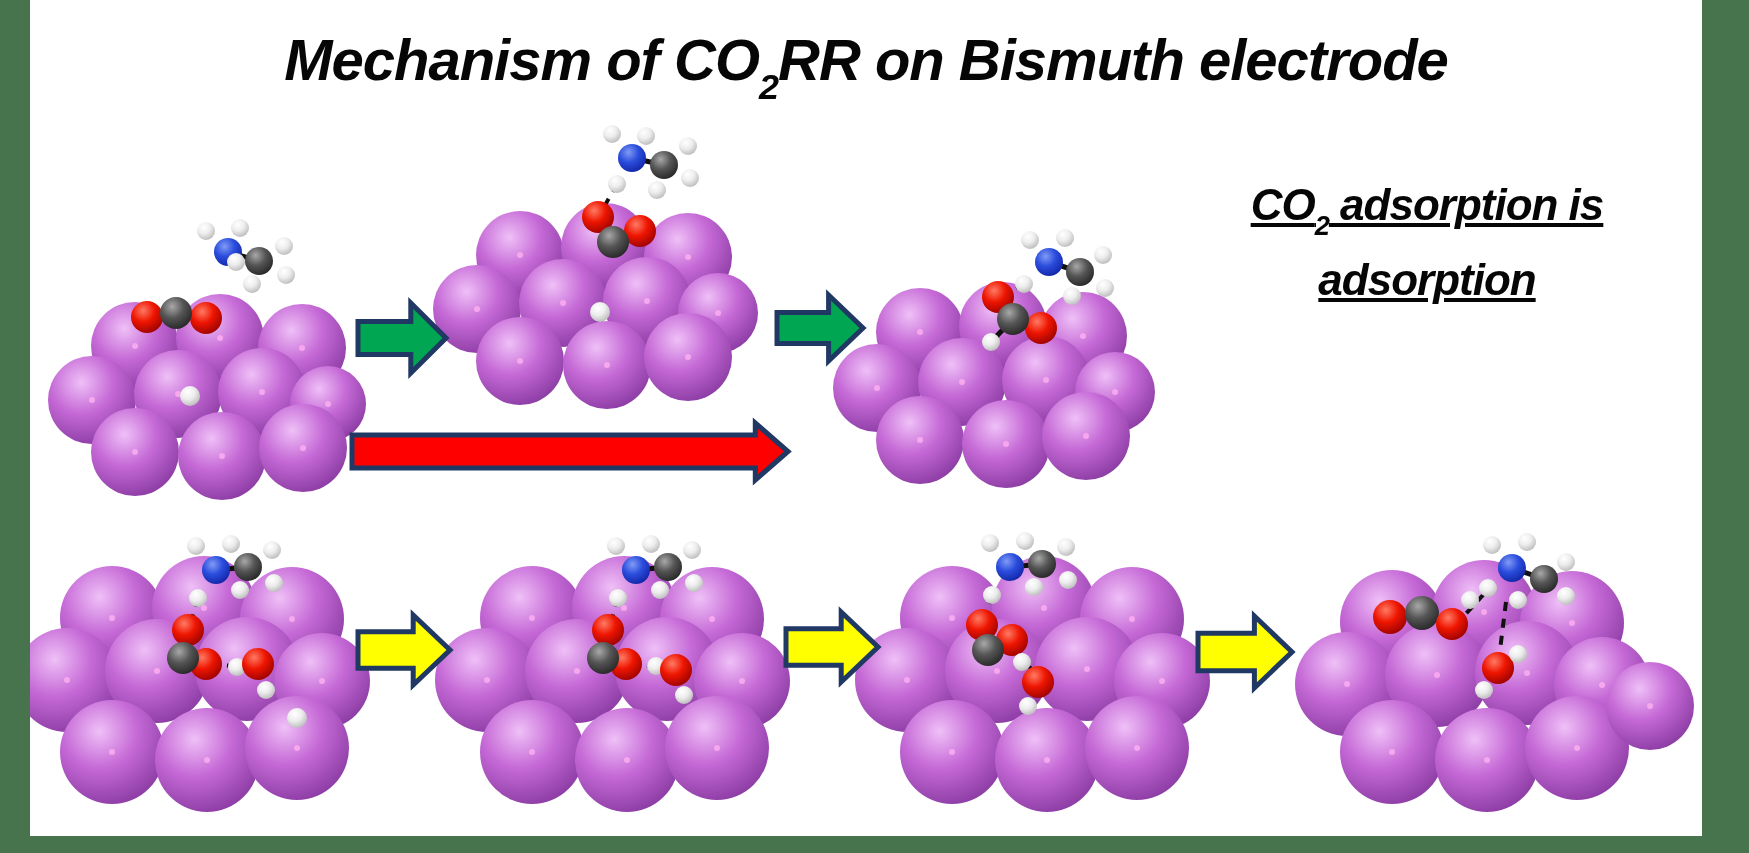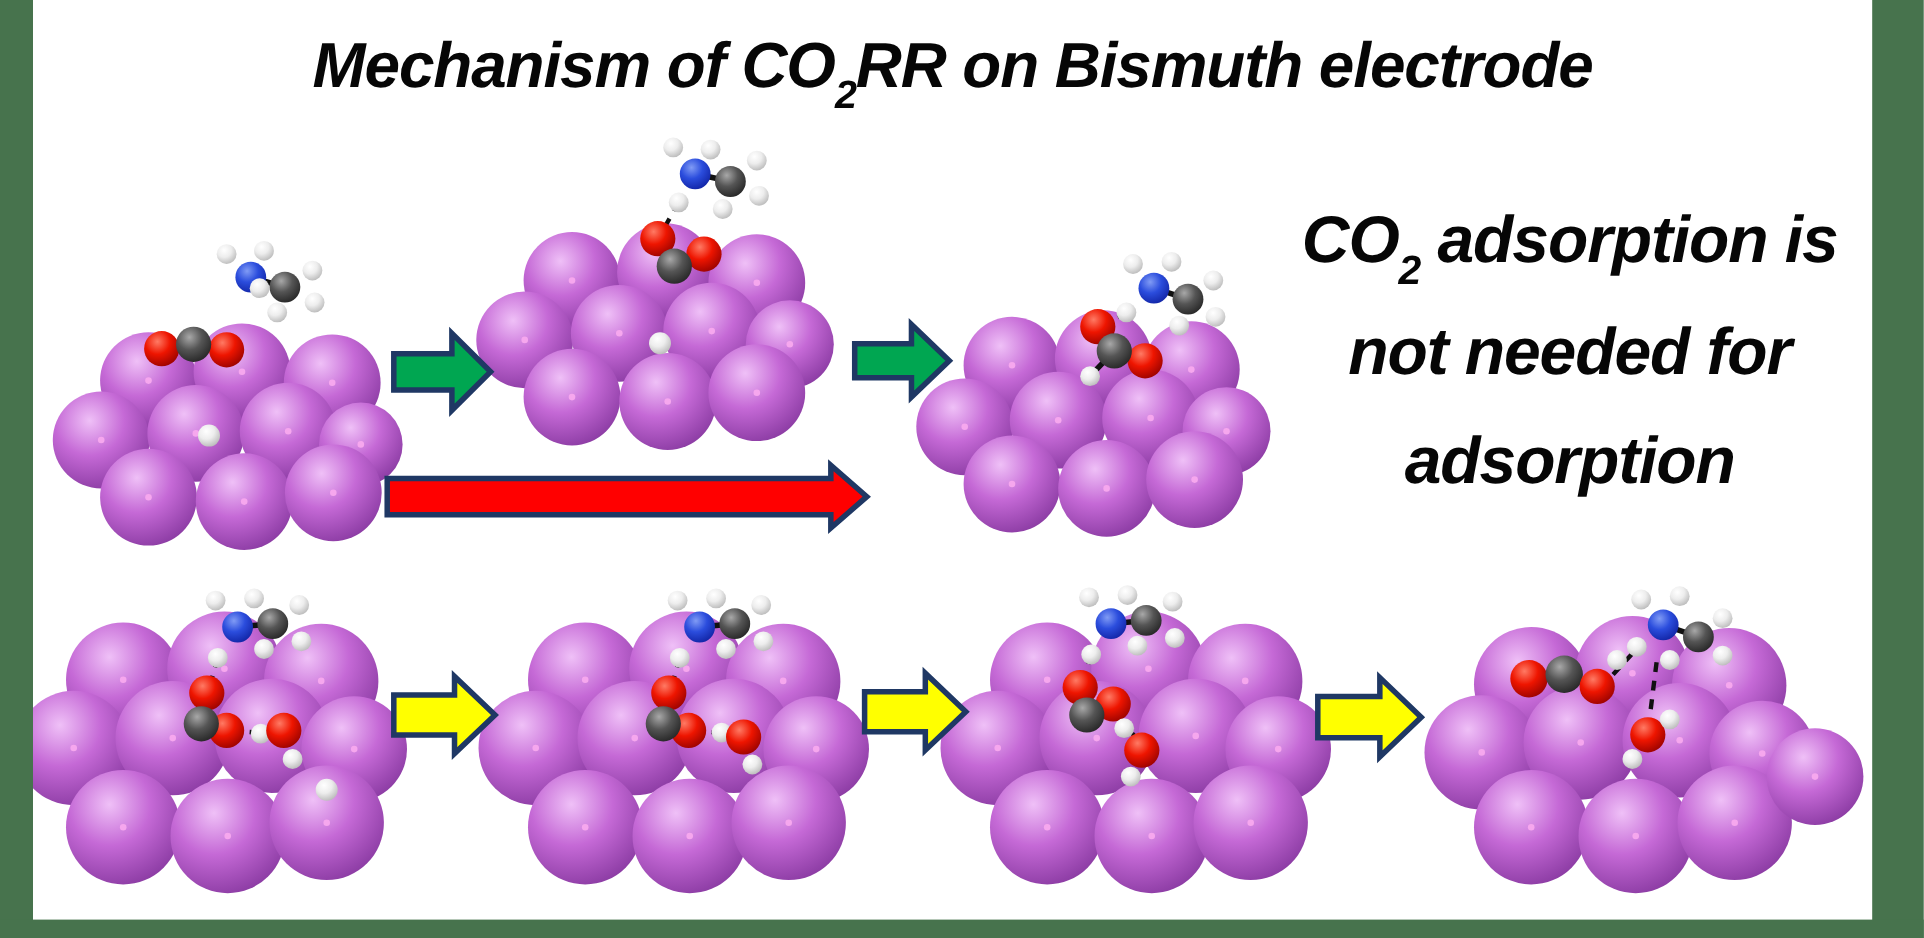--- a/index.html
+++ b/index.html
@@ -7,22 +7,22 @@
           font-family:"Liberation Sans",sans-serif;}
   .frame{position:absolute;z-index:6;}
   .frame-left{left:0;top:0;width:30px;height:853px;}
   .frame-right{left:1702px;top:0;width:47px;height:853px;}
   .frame-bottom{left:0;top:836px;width:1749px;height:17px;}
   .title{position:absolute;left:30px;right:47px;top:26px;z-index:5;
          text-align:center;font-size:58px;font-weight:bold;font-style:italic;
          color:#060606;letter-spacing:-1px;}
   .title sub,.annotation sub{font-size:0.62em;position:relative;bottom:-0.18em;font-style:italic;}
   .annotation{position:absolute;left:1146px;top:168px;width:562px;z-index:5;
-              text-align:center;font-size:60px;font-weight:bold;font-style:italic;
-              color:#060606;line-height:1.66;letter-spacing:-1px;}
+              text-align:center;font-size:44px;font-weight:bold;font-style:italic;
+              color:#060606;line-height:1.66;letter-spacing:-1px;text-decoration:underline;}
   #scene-svg{position:absolute;left:0;top:0;z-index:1;}
 </style>
 </head>
 <body>
 
 <div class="canvas">
 
   <svg id="scene-svg" width="1749" height="853" viewBox="0 0 1749 853">
       <defs>
         <radialGradient id="g-Bi" cx="38%" cy="30%" r="80%">
@@ -337,20 +337,19 @@
       <polygon points="352,434.97 755.3,434.97 755.3,423 788,451.5 755.3,480 755.3,468.03000000000003 352,468.03000000000003" fill="#ff0000" stroke="#1f3864" stroke-width="5" stroke-linejoin="miter"></polygon>
       <polygon points="358,631.8 413.2,631.8 413.2,615 450,650 413.2,685 413.2,668.1999999999999 358,668.1999999999999" fill="#ffff00" stroke="#1f3864" stroke-width="5" stroke-linejoin="miter"></polygon>
       <polygon points="786,628.8 841.2,628.8 841.2,612 878,647 841.2,682 841.2,665.1999999999999 786,665.1999999999999" fill="#ffff00" stroke="#1f3864" stroke-width="5" stroke-linejoin="miter"></polygon>
       <polygon points="1198,633.28 1254.4,633.28 1254.4,616 1292,652 1254.4,688 1254.4,670.72 1198,670.72" fill="#ffff00" stroke="#1f3864" stroke-width="5" stroke-linejoin="miter"></polygon>
     </svg>
 
   <div class="title"><span>Mechanism of CO</span><sub>2</sub><span>RR on Bismuth electrode</span></div>
 
   <div class="annotation">
     <div class="ann-line"><span>CO</span><sub>2</sub><span> adsorption is</span></div>
-    <div class="ann-line">not needed for</div>
     <div class="ann-line">adsorption</div>
   </div>
 
   <div class="frame frame-left" style="background: rgb(71, 115, 77);"></div>
   <div class="frame frame-right" style="background: rgb(71, 115, 77);"></div>
   <div class="frame frame-bottom" style="background: rgb(71, 115, 77);"></div>
 </div>
 
 </body></html>

